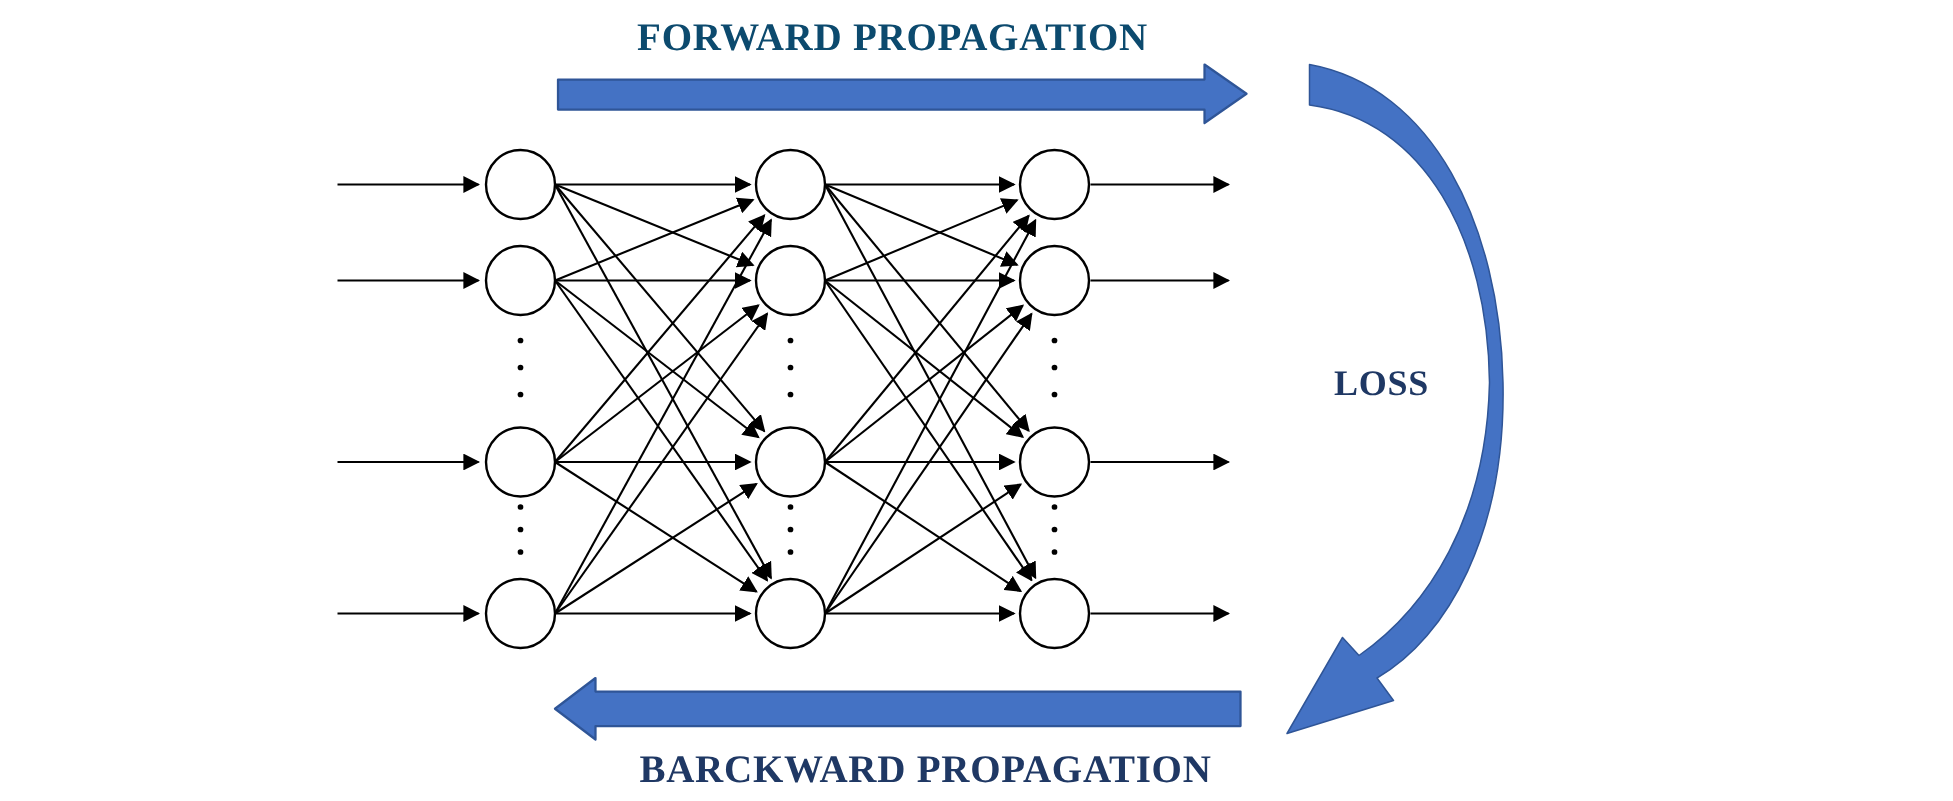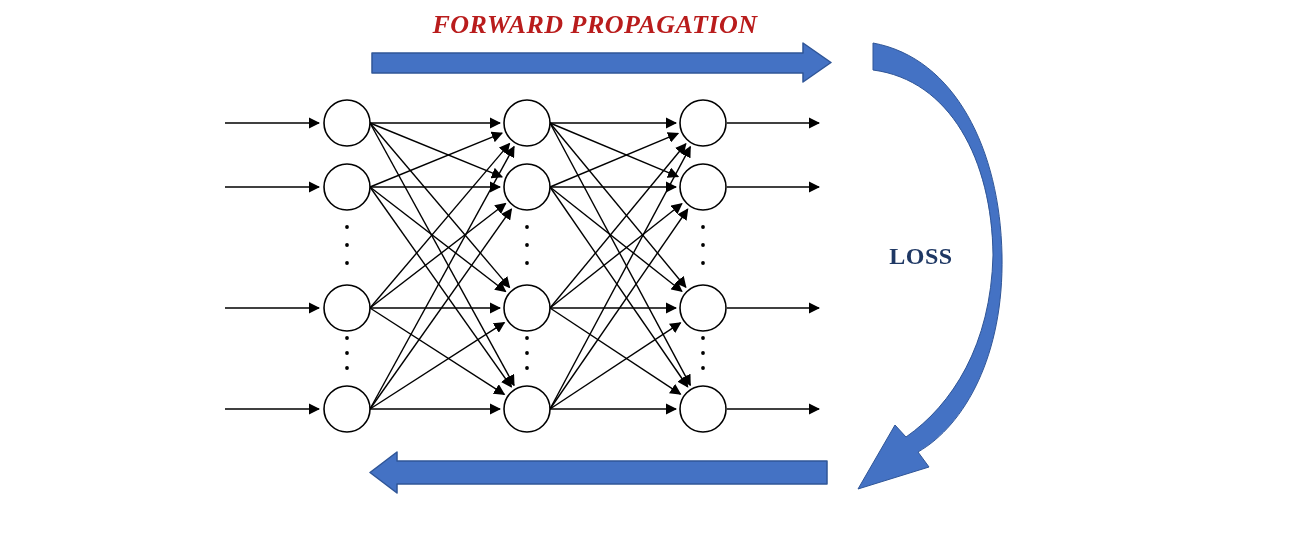--- a/index.html
+++ b/index.html
@@ -107,17 +107,18 @@
 
     <path id="loss-arrow" d="M873,43
              C955,58 1000,150 1002,255
              C1004,355 965,425 918,452
              L929,467 L858,489 L895,425
              L906,437
              C952,405 991,345 993,255
              C992,160 950,80 873,70 Z" stroke-width="1" stroke-linejoin="round" fill="#4472C4" stroke="#2F5597"></path>
   </svg>
 
-  <div class="title title-top" style="color: #b91c1c; font-style: italic;">FORWARD PROPAGATION</div>
+  <div class="title title-top" style="color: #0c4a6e;">FORWARD PROPAGATION</div>
 
+  <div class="title title-bottom" style="color: rgb(31, 56, 100);">BARCKWARD PROPAGATION</div>
 
   <div class="title title-loss" style="color: rgb(31, 56, 100); text-align: center;">LOSS</div>
 </div>
 
 </body></html>

